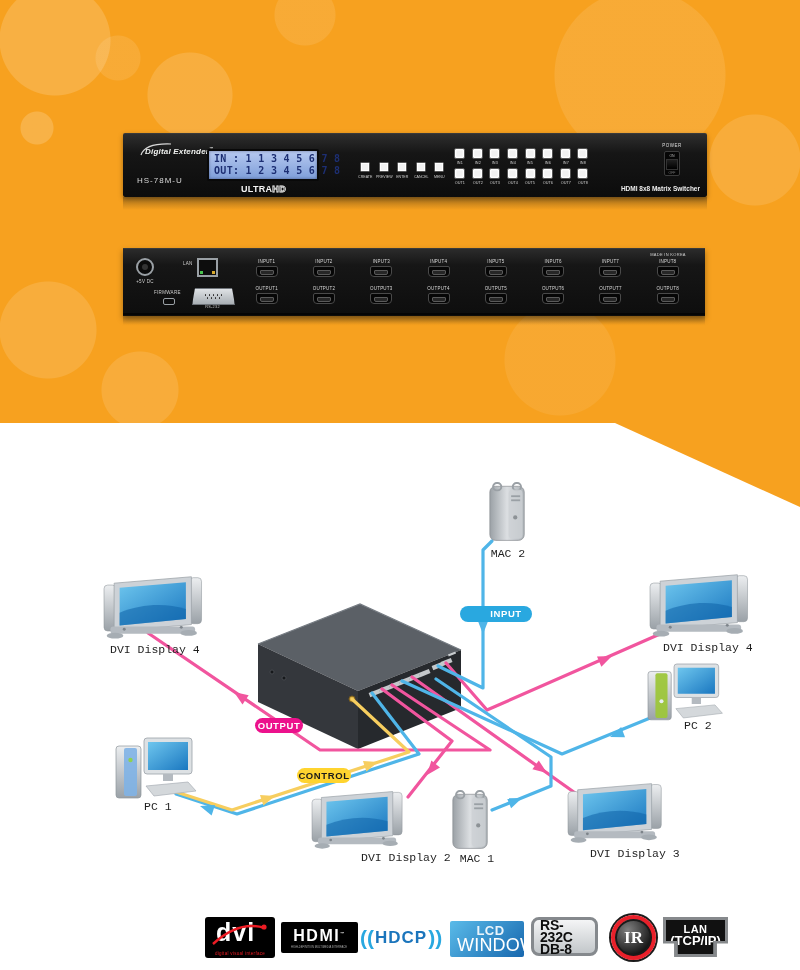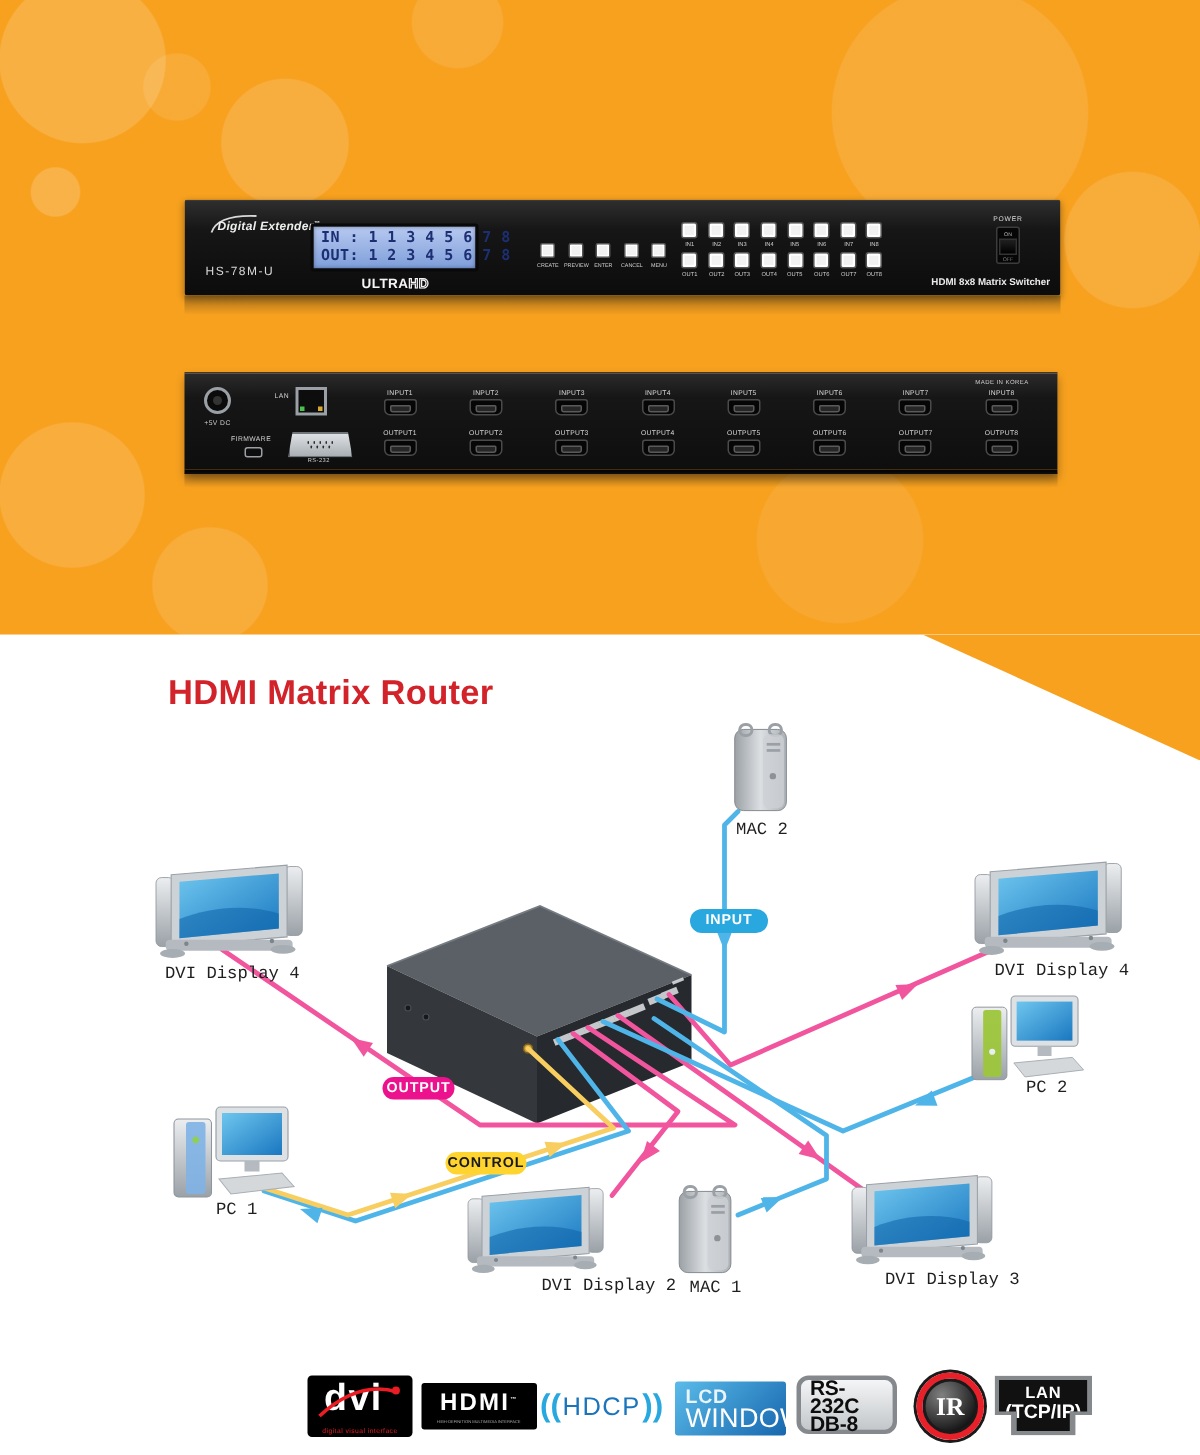--- a/index.html
+++ b/index.html
@@ -108,44 +108,44 @@
   .cable{fill:none;stroke-width:3.2;stroke-linejoin:round;stroke-linecap:round;}
   .cable-input{stroke:var(--color-input,#4FB5E8);}
   .cable-output{stroke:var(--color-output,#F1559E);}
   .cable-control{stroke:var(--color-control,#F7CE5F);}
   .arrow-input{fill:var(--color-input,#4FB5E8);}
   .arrow-output{fill:var(--color-output,#F1559E);}
   .arrow-control{fill:var(--color-control,#F7CE5F);}
   .flow-badge{position:absolute;z-index:2;text-align:center;font-weight:bold;font-size:9.5px;
     color:#fff;border-radius:8px;letter-spacing:.6px;}
   .badge-input{left:460px;top:606px;width:52px;height:16px;line-height:16px;
-    background:var(--color-badge_input,#29A8E0);}
+    background:var(--color-badge_input,#29A8E0);padding-left:20px;}
   .badge-output{left:255px;top:718px;width:48px;height:15px;line-height:15px;
     background:var(--color-badge_output,#EC118C);}
   .badge-control{left:297px;top:768px;width:54px;height:15px;line-height:15px;
     background:var(--color-badge_control,#FFD42F);color:#1a1a1a;}
   .dev-lbl{position:absolute;z-index:2;font-size:11.5px;color:#1f1f1f;font-family:Liberation Mono, monospace;}
 
   
   .logo{position:absolute;z-index:2;box-sizing:border-box;}
   .logo-dvi{left:205px;top:917px;width:70px;height:41px;background:#000;border-radius:3px;}
   .logo-dvi .dvi-text{position:absolute;left:11px;top:1px;font-size:25px;font-weight:bold;
     color:#fff;letter-spacing:1px;}
   .logo-dvi .dvi-sub{position:absolute;left:0;bottom:2px;width:100%;text-align:center;
     font-size:4.5px;color:#ED1C24;letter-spacing:.3px;}
   .logo-hdmi{left:281px;top:922px;width:77px;height:31px;background:#000;border-radius:2px;
     display:flex;flex-direction:column;align-items:center;justify-content:center;}
   .logo-hdmi .hdmi-text{font-size:16px;font-weight:900;color:#fff;letter-spacing:1.5px;line-height:16px;}
   .logo-hdmi .hdmi-tm{font-size:4px;vertical-align:super;}
   .logo-hdmi .hdmi-sub{font-size:3px;color:#a8a8a8;margin-top:1.5px;white-space:nowrap;transform:scale(.9);}
   .logo-hdcp{left:360px;top:924px;height:28px;display:flex;align-items:center;}
   .logo-hdcp .paren{font-size:21px;font-weight:bold;color:#29A8E0;line-height:26px;}
-  .logo-hdcp .hdcp-text{font-size:17px;font-weight:400;color:#1B75BC;letter-spacing:1px;margin:0 1px;}
+  .logo-hdcp .hdcp-text{font-size:17px;font-weight:700;color:#1B75BC;letter-spacing:1px;margin:0 1px;}
   .logo-lcd{left:450px;top:921px;width:74px;height:36px;border-radius:2px;
-    background:linear-gradient(135deg,#5ABBE9,#1767AE);padding:3px 0 0 7px;}
+    background:linear-gradient(135deg,#5ABBE9,#1767AE);padding:3px 0 0 7px;text-align:center;}
   .logo-lcd .l1{font-size:13px;font-weight:800;color:#eaf4fb;line-height:14px;letter-spacing:.5px;}
   .logo-lcd .l2{font-size:18px;font-weight:400;color:#fff;line-height:14px;letter-spacing:.2px;}
   .logo-rs232{left:531px;top:917px;width:67px;height:39px;border-radius:8px;
     border:3px solid #85898d;background:linear-gradient(180deg,#f4f5f6,#c3c7ca);
     display:flex;flex-direction:column;justify-content:center;padding-left:6px;}
   .logo-rs232 div{font-size:14px;font-weight:900;color:#0d0d0d;line-height:12px;letter-spacing:-.2px;}
   .logo-ir{left:611px;top:915px;width:45px;height:45px;border-radius:50%;
     background:radial-gradient(circle at 35% 30%,#808080,#151515 72%);
     border:4px solid #E8202A;box-shadow:0 0 0 2px #1a1a1a,inset 0 0 0 2px #1a1a1a;
     display:flex;align-items:center;justify-content:center;}
@@ -361,21 +361,20 @@
         <div class="port-col">
           <div class="port-lbl">INPUT8</div>
           <div class="hdmi-port"></div>
           <div class="port-lbl out">OUTPUT8</div>
           <div class="hdmi-port"></div>
         </div>
       </div>
   </div>
   <div class="rear-reflection"></div>
 
-  <h1 class="title">HDMI Matrix Router</h1>
 
   <svg class="diagram-svg" viewBox="0 0 800 970">
     <defs>
       <linearGradient id="gSilver" x1="0" y1="0" x2="0" y2="1">
         <stop offset="0" stop-color="#eceef0"></stop>
           <stop offset="1" stop-color="#9aa1a7"></stop>
       </linearGradient>
       <linearGradient id="gScreen" x1="0" y1="0" x2="1" y2="1">
         <stop offset="0" stop-color="#6ec6ee"></stop>
           <stop offset="1" stop-color="#1a77c0"></stop>

